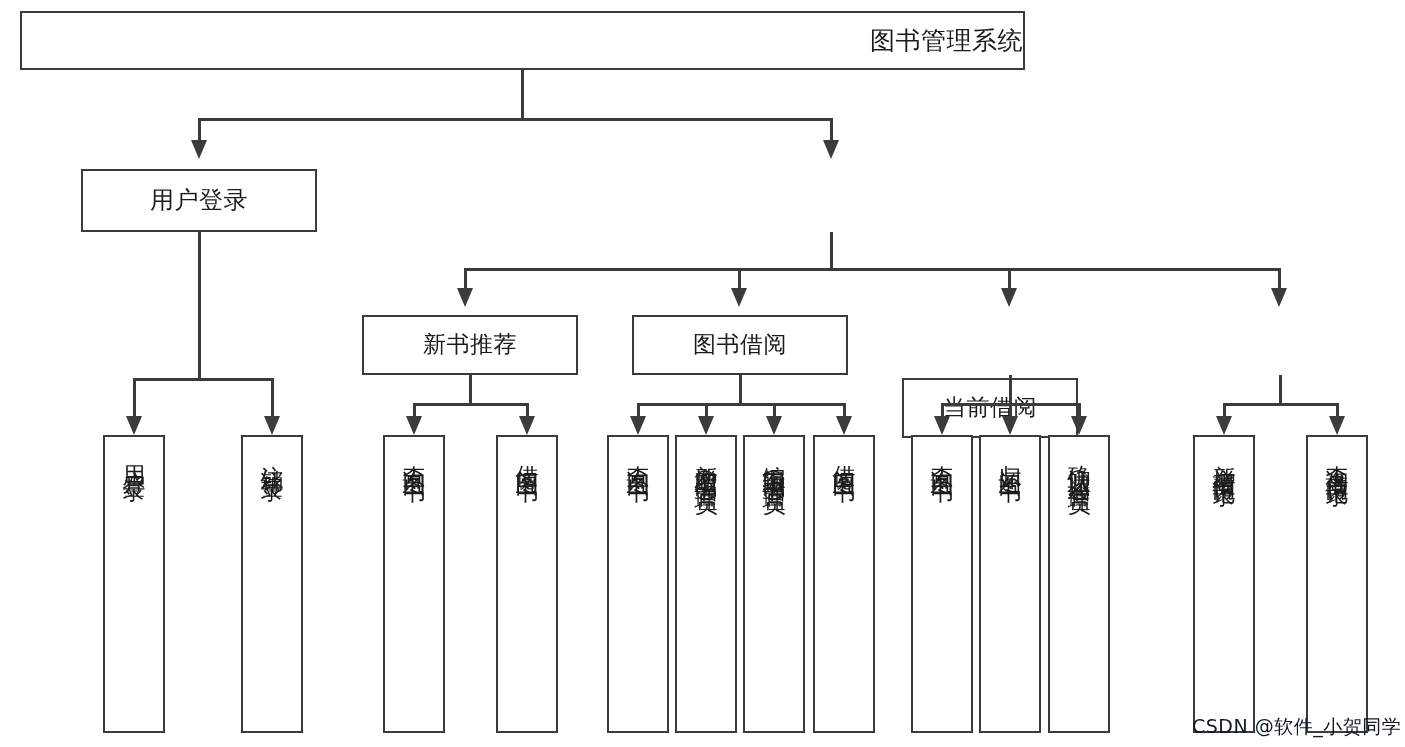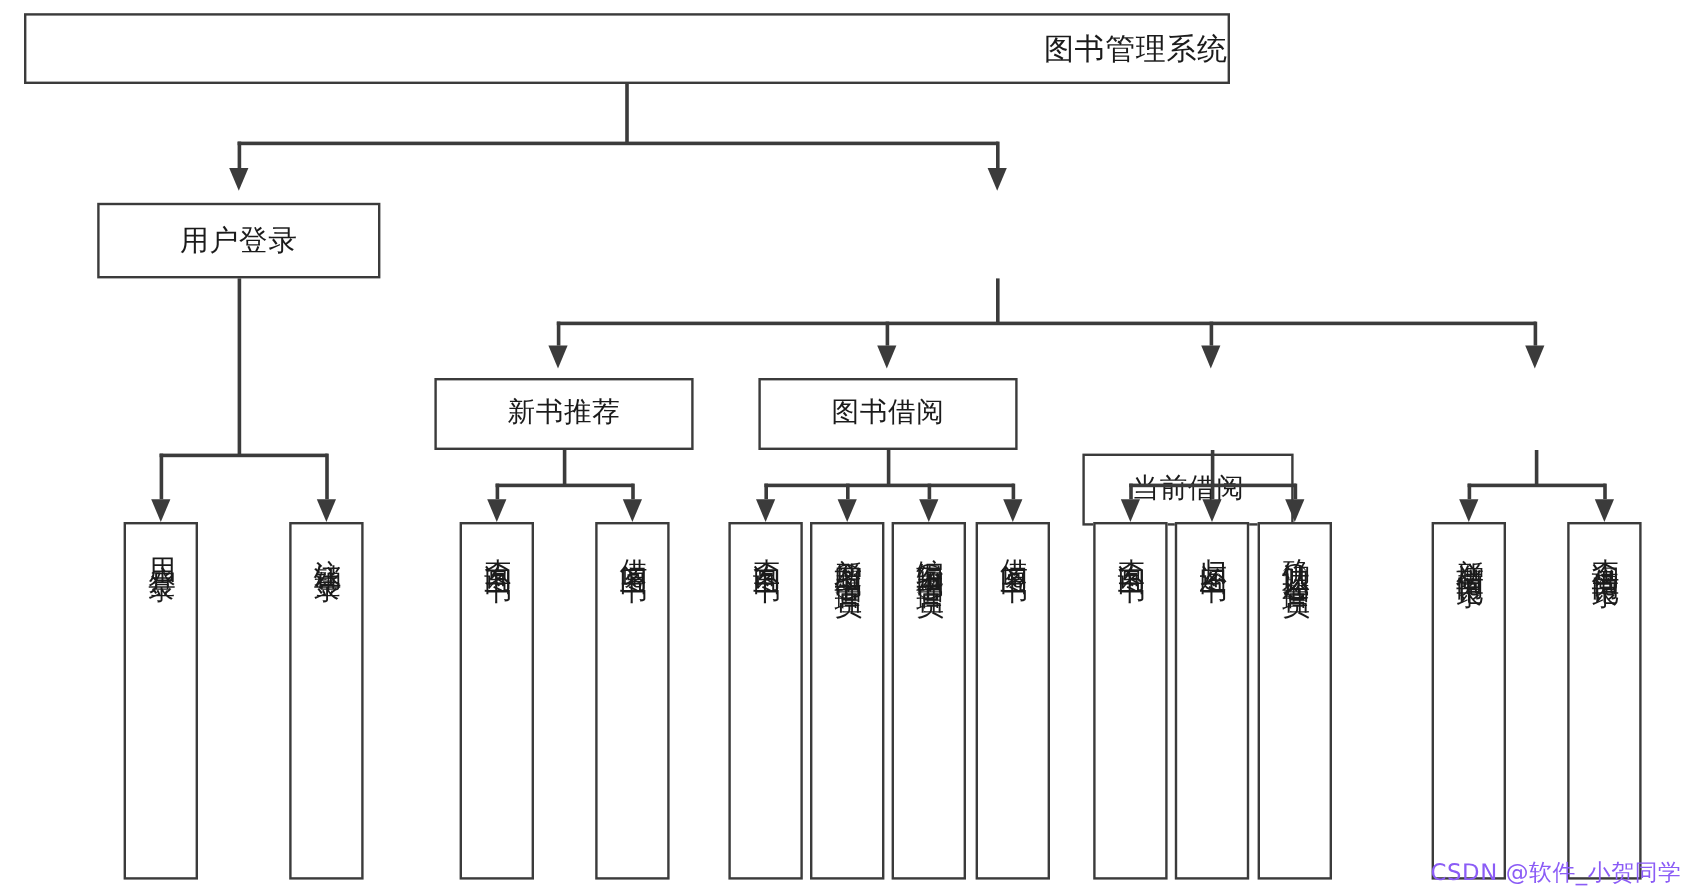--- a/index.html
+++ b/index.html
@@ -73,21 +73,21 @@
     height: 0;
     border-left: 8px solid transparent;
     border-right: 8px solid transparent;
     border-top: 19px solid #3b3b3b;
   }
 
   
   #watermark {
     position: absolute;
     font-size: 19px;
-    color: #8b5cf6;
+    color: #0f172a;
     white-space: nowrap;
     letter-spacing: 0.5px;
     pointer-events: none;
   }
 </style>
 </head>
 <body>
 
 <div id="diagram">
 

